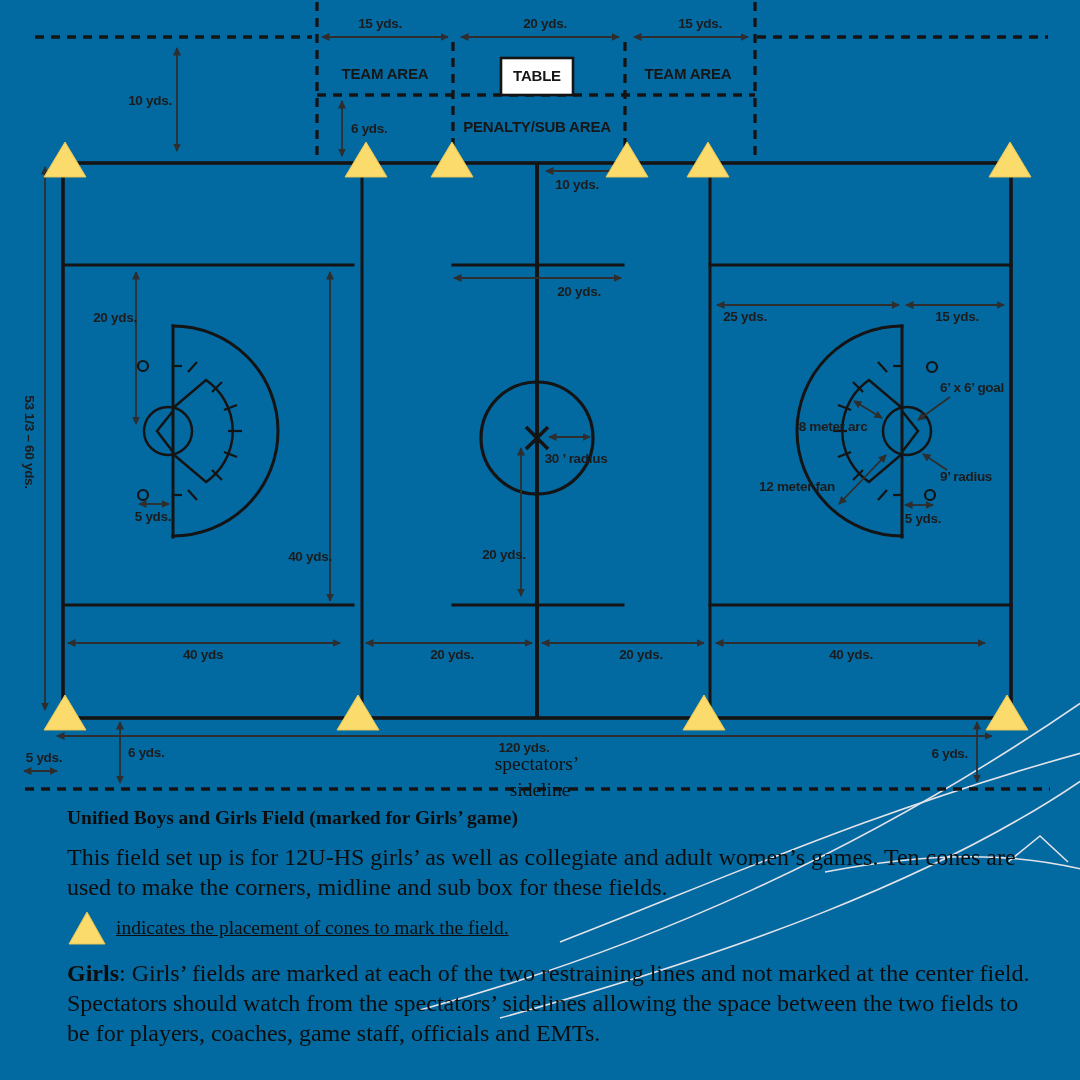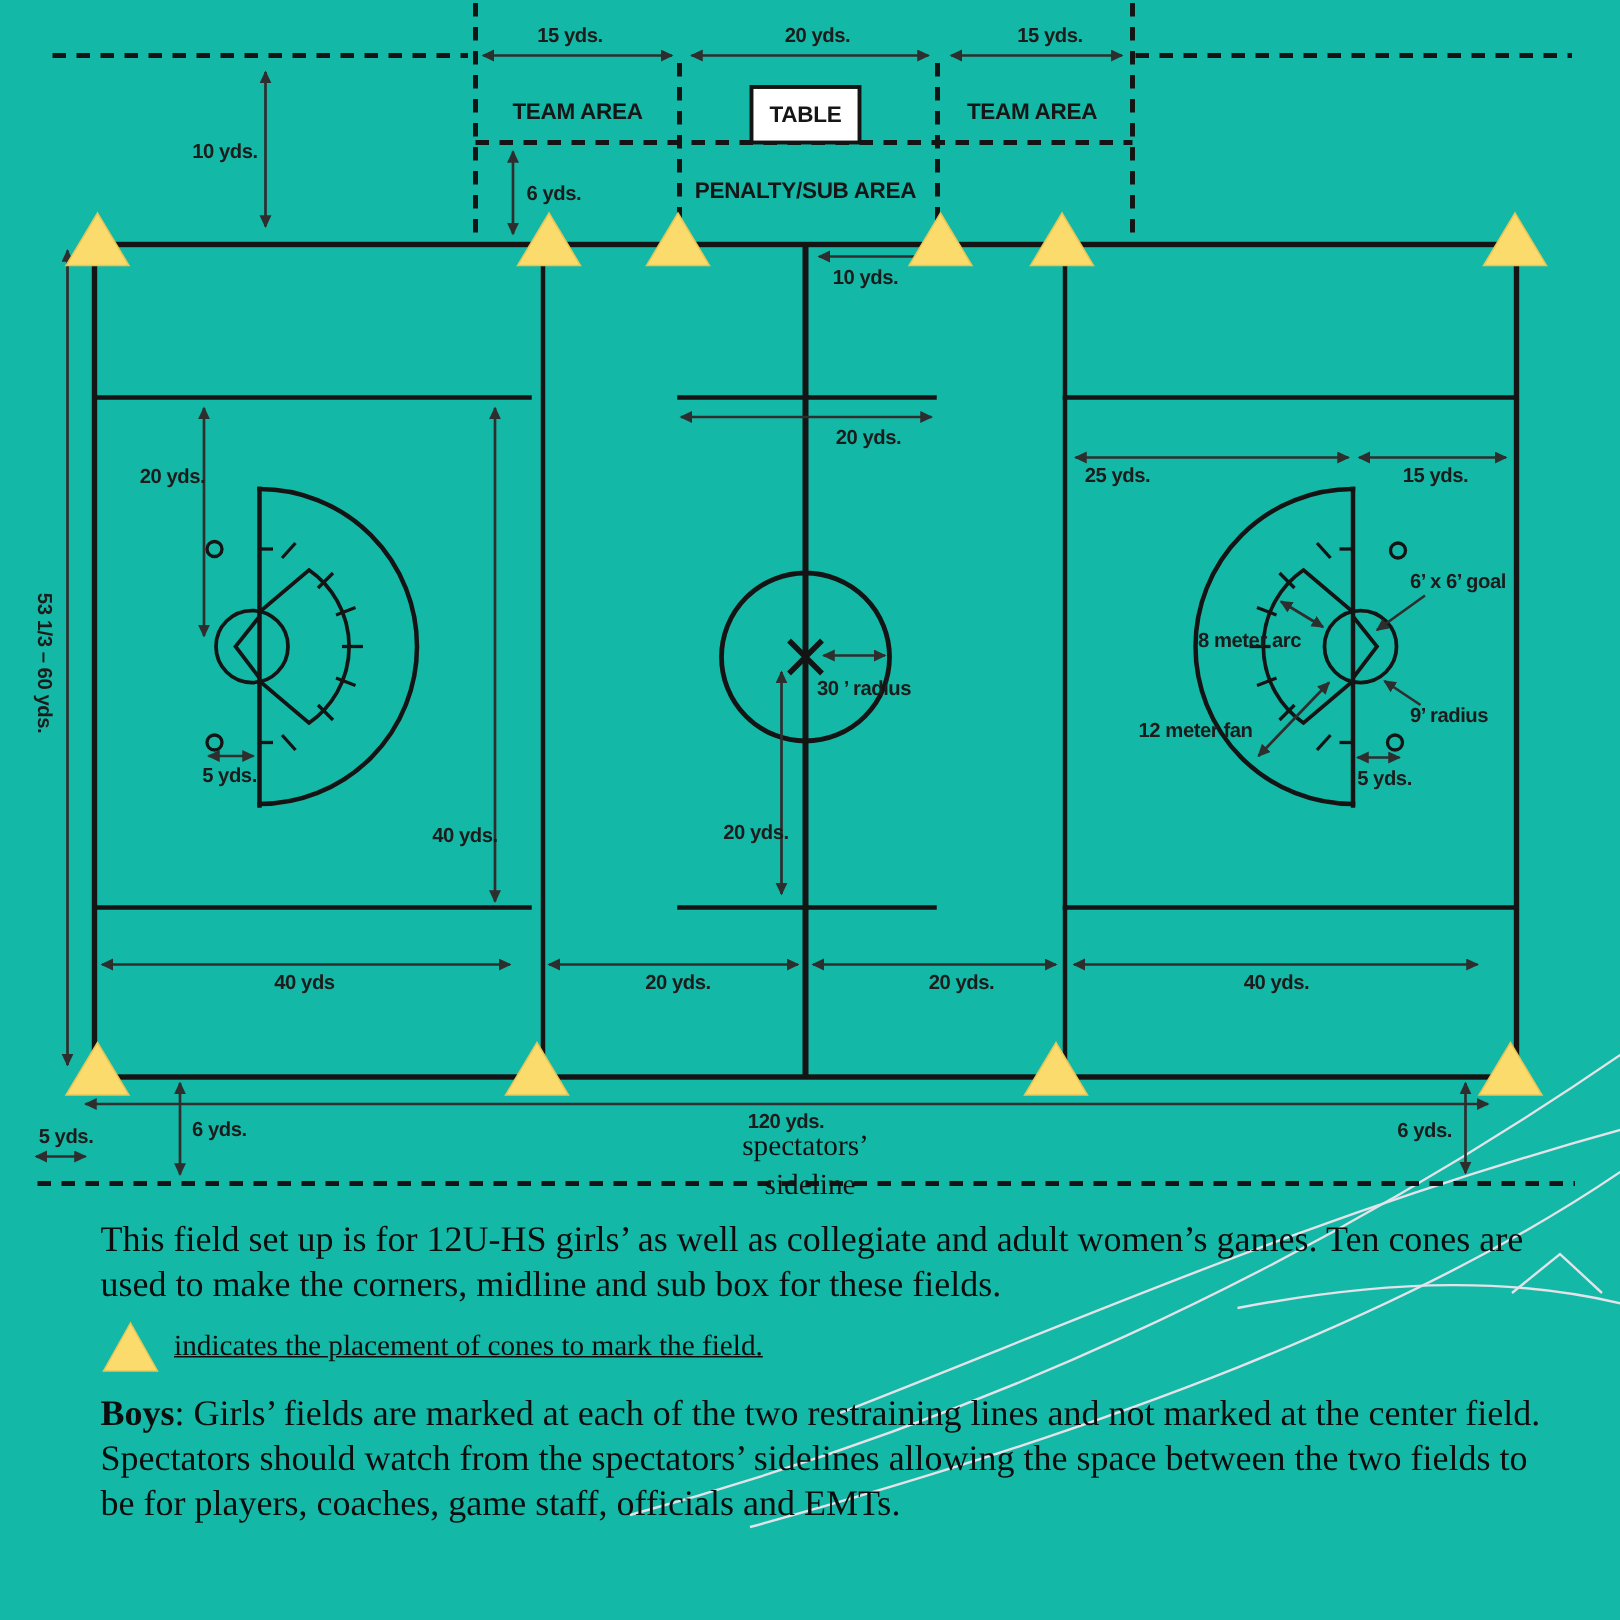--- a/index.html
+++ b/index.html
@@ -1,16 +1,16 @@
 <!DOCTYPE html>
 <html><head>
 <meta charset="utf-8">
 <style>
   html,body{margin:0;padding:0;background:#ffffff;}
-  .page{position:relative;width:1080px;height:1080px;background:#14b8a6;overflow:hidden;
+  .page{position:relative;width:1080px;height:1080px;background:#0369a1;overflow:hidden;
         font-family:"Liberation Serif",serif;}
   svg{position:absolute;left:0;top:0;}
   
   .fl  {stroke:#141414;stroke-width:3;fill:none;stroke-linecap:square;}
   .flt {stroke:#141414;stroke-width:3.6;fill:none;stroke-linecap:square;}
   .mid {stroke:#141414;stroke-width:4;fill:none;}
   .thin{stroke:#141414;stroke-width:2.5;fill:none;}
   .tick{stroke:#141414;stroke-width:2.2;fill:none;}
   .dash{stroke:#141414;stroke-width:3.3;fill:none;stroke-dasharray:9 7;}
   .dim {stroke:#2e2e2e;stroke-width:1.8;fill:none;}
@@ -196,23 +196,24 @@
     <polygon class="cone" points="687,177 729,177 708,142" fill="#FADB6C"></polygon>
     <polygon class="cone" points="989,177 1031,177 1010,142" fill="#FADB6C"></polygon>
     <polygon class="cone" points="44,730 86,730 65,695" fill="#FADB6C"></polygon>
     <polygon class="cone" points="337,730 379,730 358,695" fill="#FADB6C"></polygon>
     <polygon class="cone" points="683,730 725,730 704,695" fill="#FADB6C"></polygon>
     <polygon class="cone" points="986,730 1028,730 1007,695" fill="#FADB6C"></polygon>
   </g>
 </svg>
 
 <div class="caption">
+  <h3>Unified Boys and Girls Field (marked for Girls’ game)</h3>
   <p>This field set up is for 12U-HS girls’ as well as collegiate and adult women’s games. Ten cones are used to make the corners, midline and sub box for these fields.</p>
   <div class="legend">
     <svg width="40" height="36" viewBox="0 0 40 36">
       <polygon class="cone" points="20,2 38,34 2,34" fill="#FADB6C"></polygon>
     </svg>
     <span>indicates the placement of cones to mark the field.</span>
   </div>
-  <p class="note"><strong>Boys</strong><span>: Girls’ fields are marked at each of the two restraining lines and not marked at the center field. Spectators should watch from the spectators’ sidelines allowing the space between the two fields to be for players, coaches, game staff, officials and EMTs.</span></p>
+  <p class="note"><strong>Girls</strong><span>: Girls’ fields are marked at each of the two restraining lines and not marked at the center field. Spectators should watch from the spectators’ sidelines allowing the space between the two fields to be for players, coaches, game staff, officials and EMTs.</span></p>
 </div>
 
 </div>
 
 </body></html>

